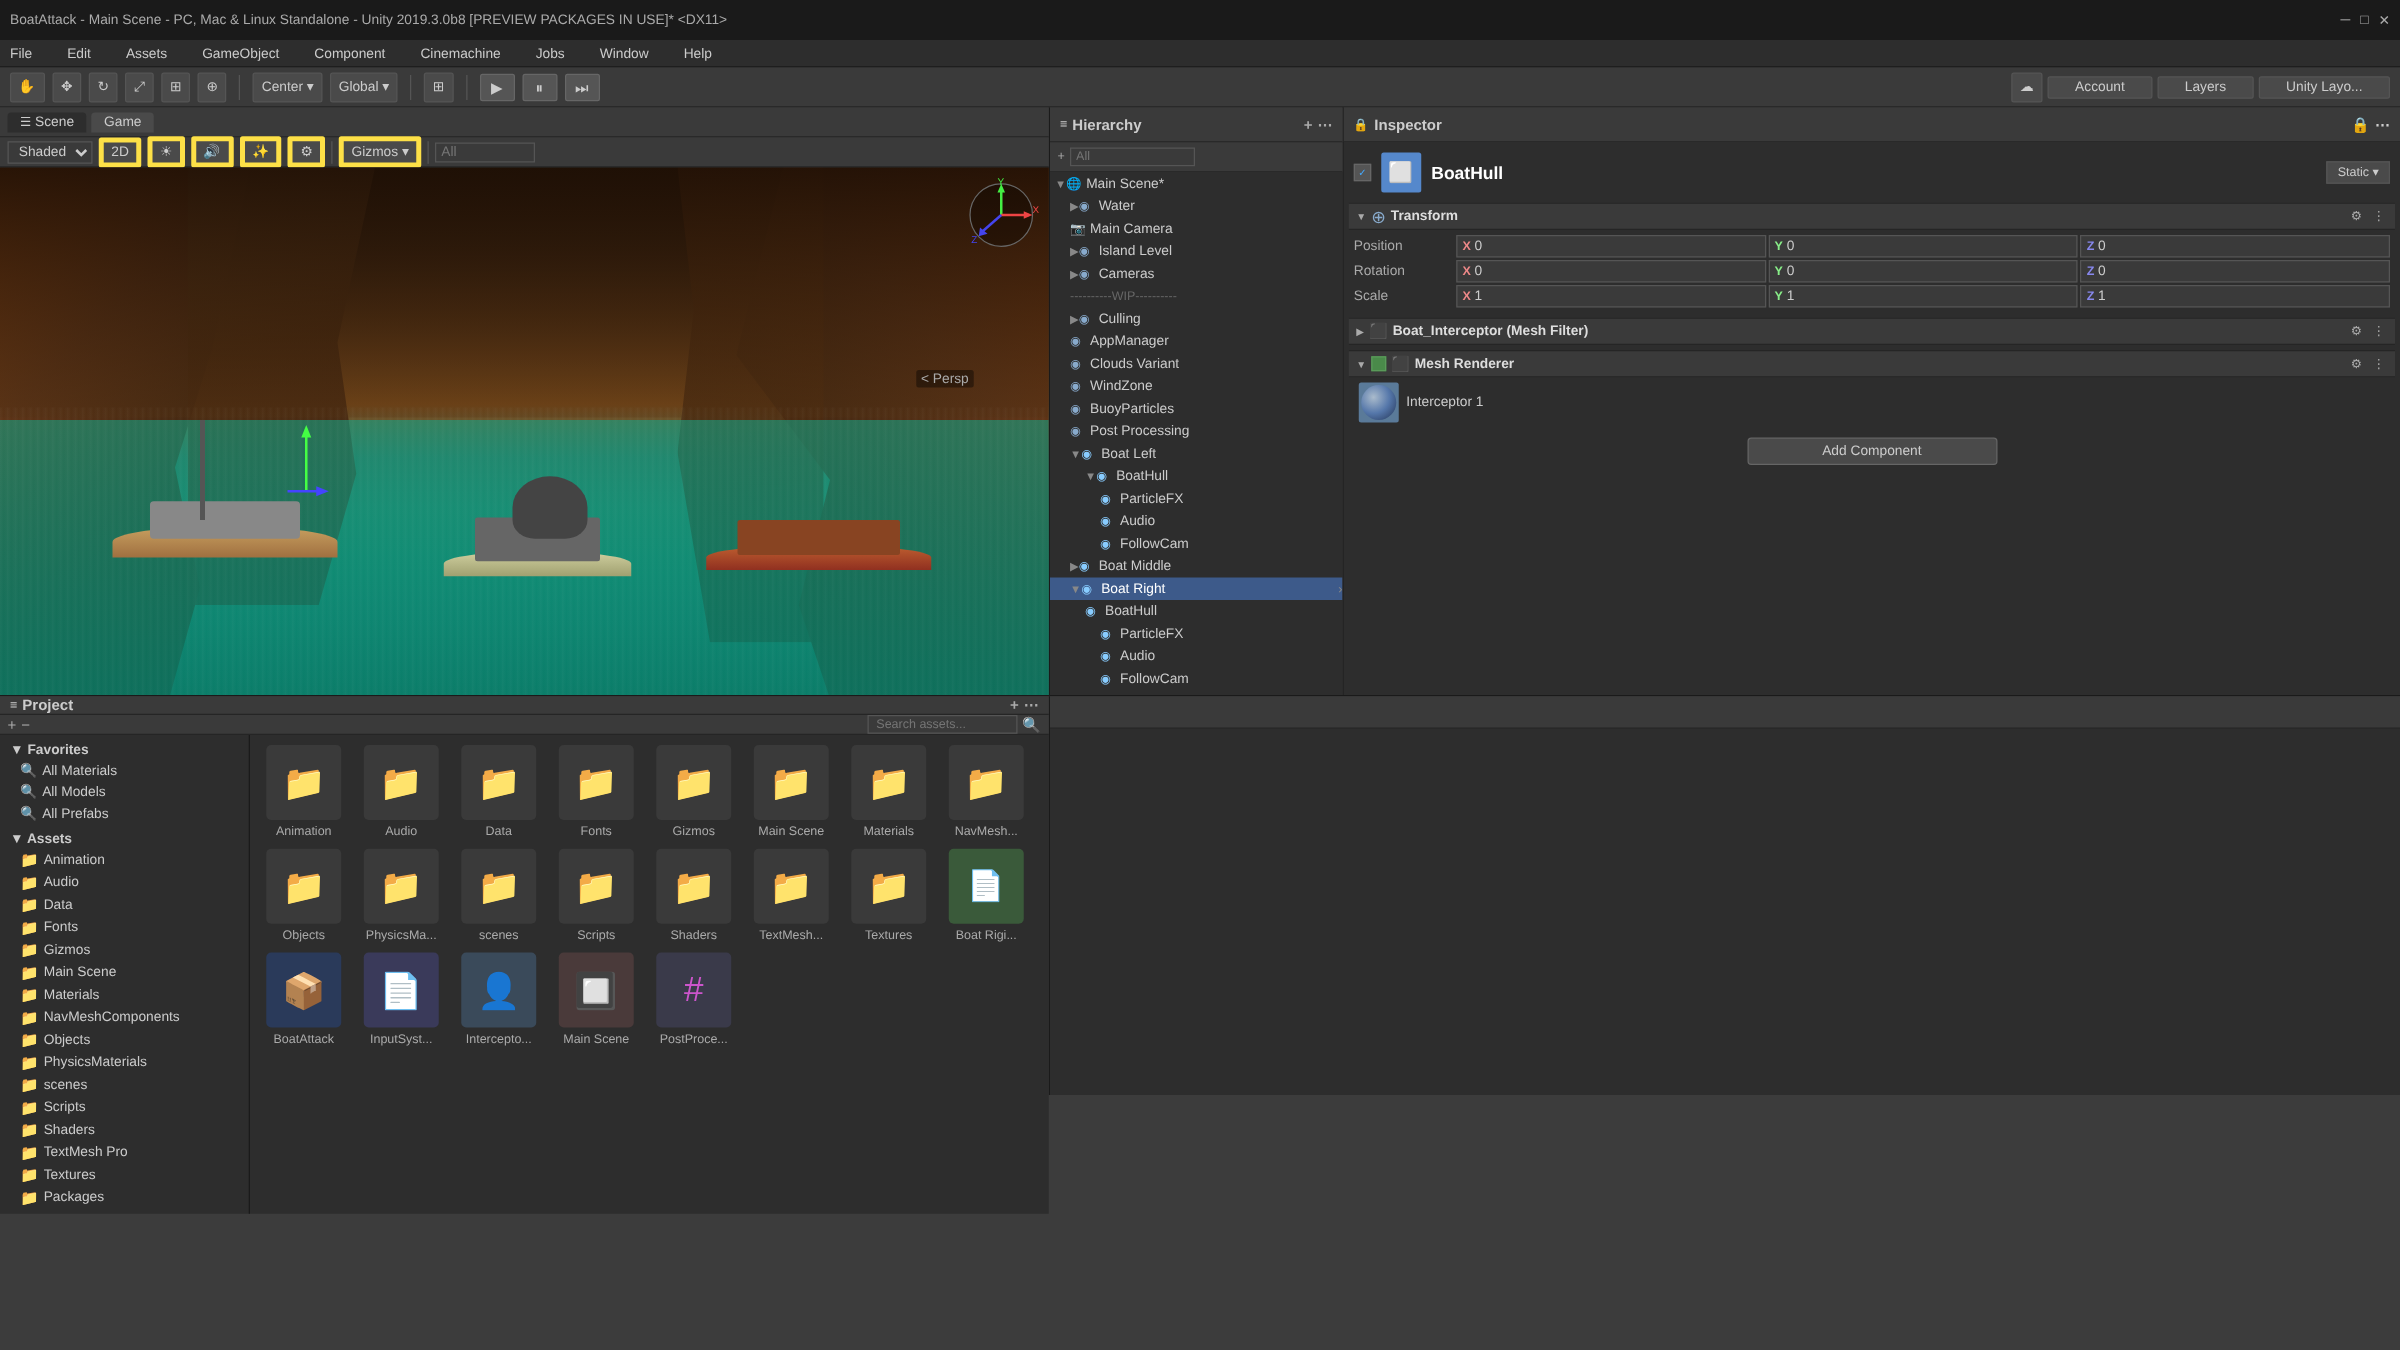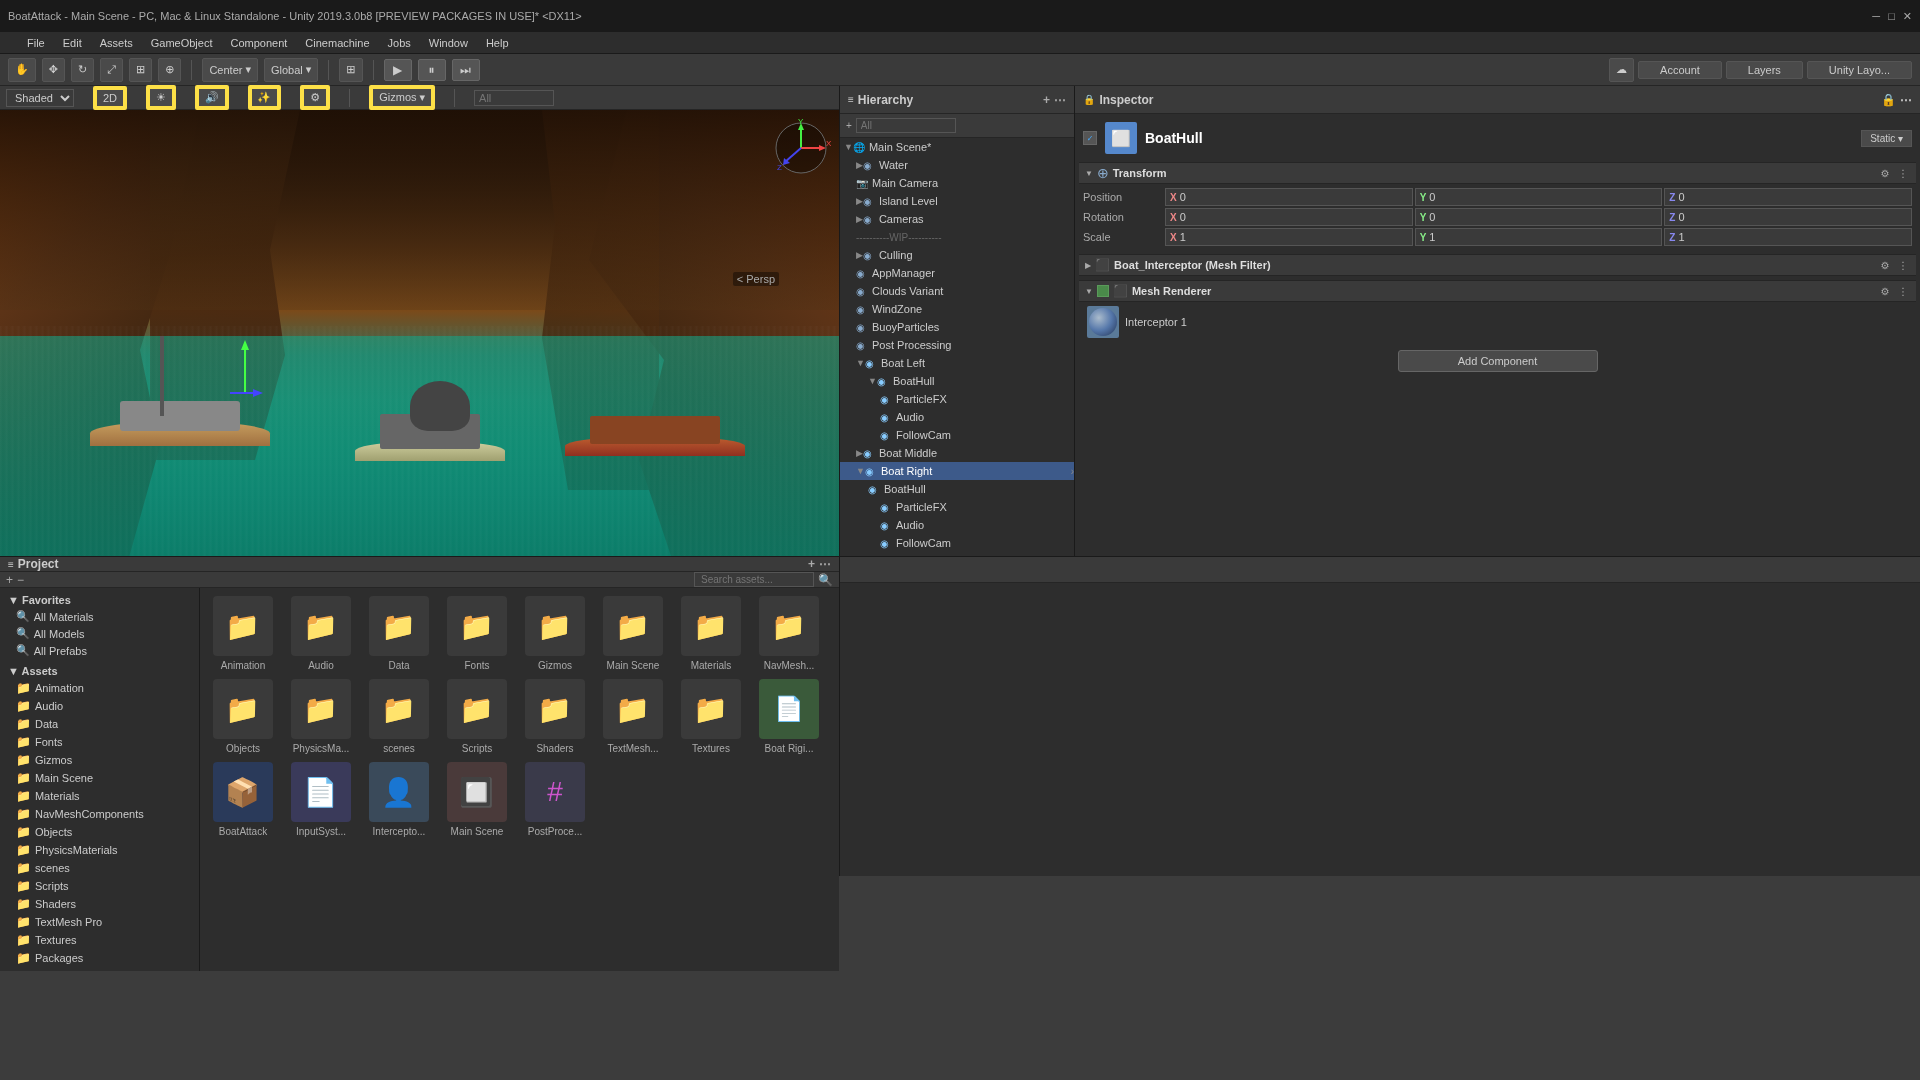--- a/index.html
+++ b/index.html
@@ -8,21 +8,21 @@
     
     #title-bar {
       height: 22px; background: #1a1a1a; display: flex; align-items: center; padding: 16px 8px;
       color: #aaa; font-size: 11px; justify-content: space-between;
     }
     #title-bar-controls { display: flex; gap: 8px; }
     #title-bar-controls span { cursor: pointer; color: #aaa; }
 
     
     #menu-bar {
-      height: 22px; background: #2d2d2d; display: flex; align-items: center; padding: 0 19px; gap: 2px; border-bottom: 1px solid #1a1a1a;
+      height: 22px; background: #2d2d2d; display: flex; align-items: center; padding: 0 0; gap: 12px; border-bottom: 1px solid #1a1a1a;
     }
     .menu-item { padding: 2px 8px; cursor: pointer; color: #ccc; font-size: 11px; }
 
     
     #toolbar {
       height: 32px; background: #3a3a3a; display: flex; align-items: center; padding: 0 8px; gap: 6px; border-bottom: 1px solid #252525;
     }
     .toolbar-btn {
       height: 24px; padding: 0 6px; background: #4a4a4a; border: 1px solid #555; color: #ccc;
       font-size: 11px; cursor: pointer; display: flex; align-items: center; gap: 3px; border-radius: 2px;
@@ -36,21 +36,21 @@
 
     
     #scene-tabs {
       height: 24px; background: #3a3a3a; display: flex; align-items: center; padding: 0 6px; gap: 4px; border-bottom: 1px solid #252525;
     }
     .scene-tab { padding: 2px 10px; font-size: 11px; cursor: pointer; color: #ccc; background: #4a4a4a; border-radius: 3px 3px 0 0; }
     .scene-tab.active { background: #2d2d2d; }
 
     
     #viewport-panel { flex: 0 0 840px; display: flex; flex-direction: column; border-right: 1px solid #1a1a1a; }
-    #scene-view-header { height: 24px; background: #3a3a3a; display: flex; align-items: center; padding: 0 6px; gap: 19px; border-bottom: 1px solid #252525; }
+    #scene-view-header { height: 24px; background: #3a3a3a; display: flex; align-items: center; padding: 0 6px; gap: 5px; border-bottom: 1px solid #252525; }
     #scene-viewport { flex: 1; background: #1a1a1a; position: relative; overflow: hidden; }
 
     
     #scene-bg {
       width: 100%; height: 100%;
       background: linear-gradient(
         to bottom,
         #2a1a0a 0%,
         #3d2510 15%,
         #5a3515 30%,
@@ -236,20 +236,29 @@
     <div class="top-right-btn">Unity Layo...</div>
   </div>
 </div>
 
 <div style="display:flex; flex-direction:column; height: calc(1080px - 22px - 22px - 32px);">
 
   <div style="display:flex; flex: 0 0 auto; height: 470px;">
 
     <div id="viewport-panel">
 
+      <div id="scene-tabs">
+        <div class="scene-tab active">
+          <span style="font-size:10px;">☰</span>
+          <span>Scene</span>
+        </div>
+        <div class="scene-tab">
+          <span>Game</span>
+        </div>
+      </div>
 
       <div id="scene-view-header">
         <select class="shading-select">
           <option>Shaded</option>
         </select>
         <button class="dim-btn">2D</button>
         <button class="dim-btn">☀</button>
         <button class="dim-btn">🔊</button>
         <button class="dim-btn">✨</button>
         <button class="dim-btn">⚙</button>

